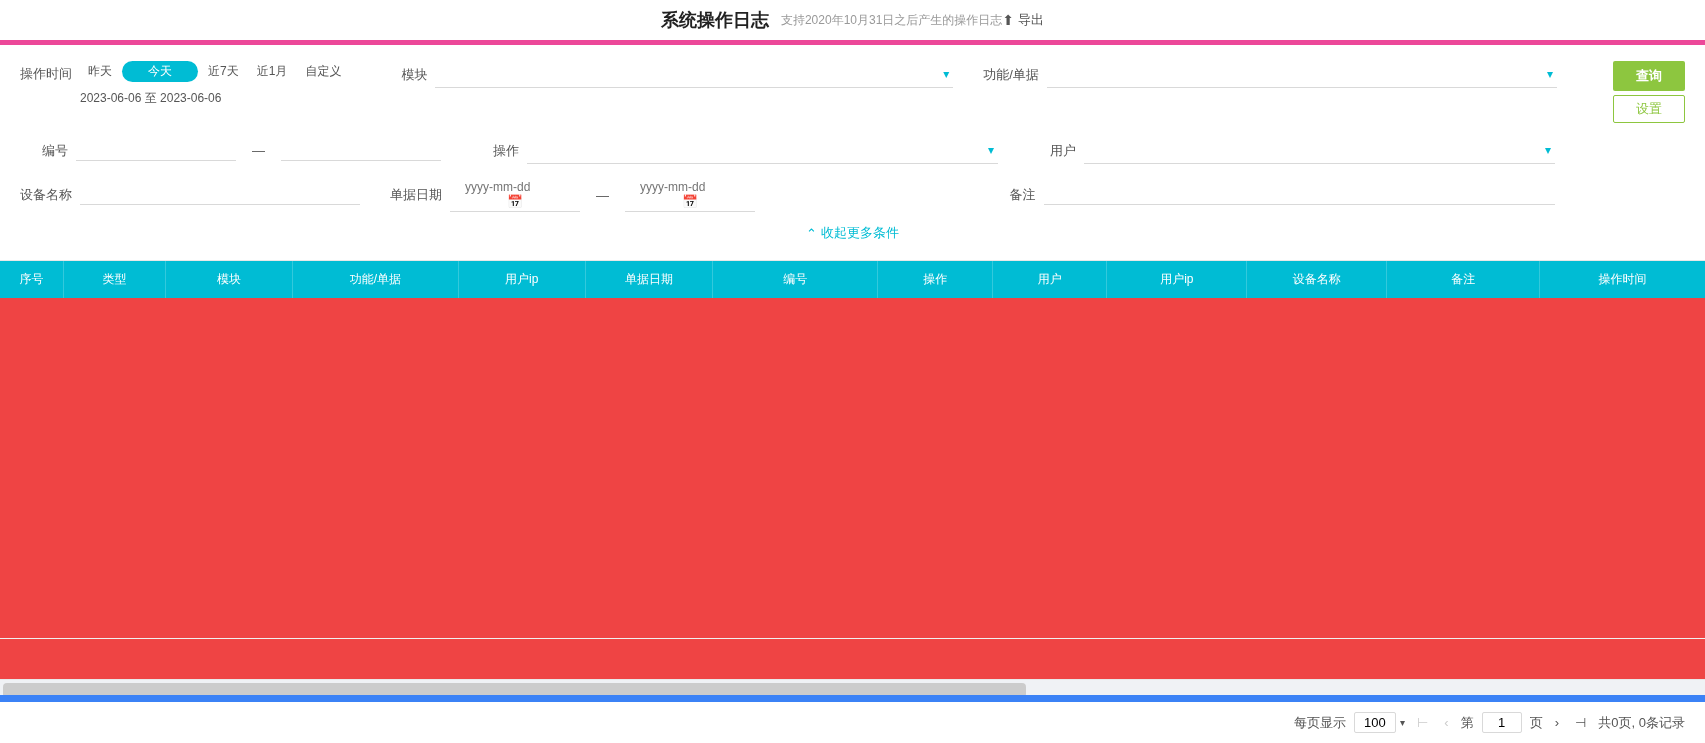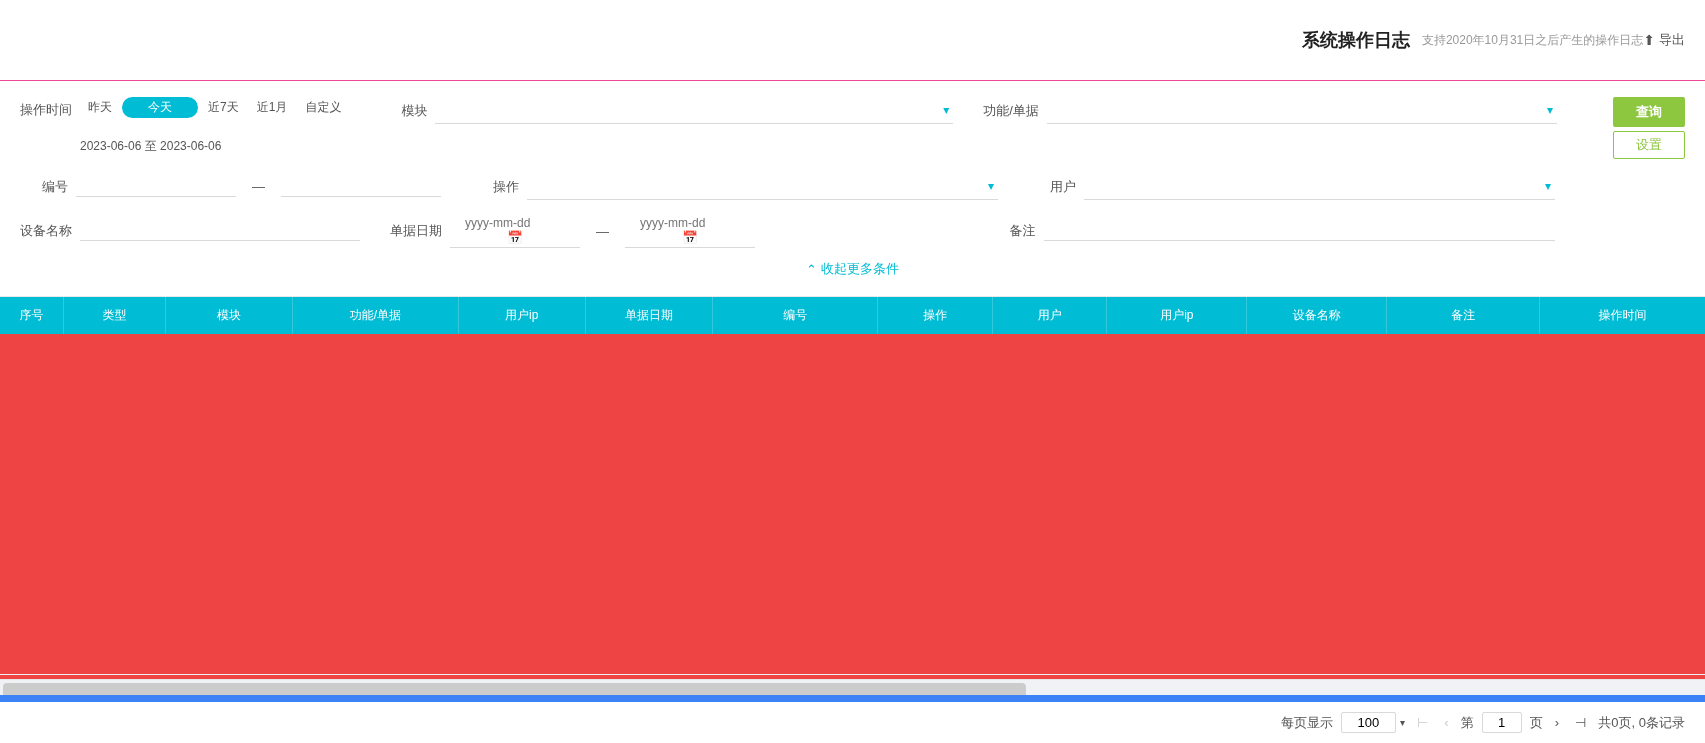--- a/index.html
+++ b/index.html
@@ -1,21 +1,21 @@
 <!DOCTYPE html>
 <html><head>
   <meta charset="utf-8">
   <style>
     * { box-sizing: border-box; margin: 0; padding: 0; }
     body { font-family: "Microsoft YaHei", "PingFang SC", sans-serif; font-size: 13px; background: #f0f2f5; color: #333; }
 
     .page-container { width: 1705px; min-height: 743px; background: #f0f2f5; display: flex; flex-direction: column; }
 
     
-    .page-header { background: #fff; padding: 28px 20px; display: flex; align-items: center; justify-content: flex-end; border-bottom: 1px solid #ec4899; }
+    .page-header { background: #fff; padding: 8px 20px; display: flex; align-items: center; justify-content: center; border-bottom: 5px solid #ec4899; }
     .page-title-area { display: flex; align-items: center; gap: 12px; }
     .page-title { font-size: 18px; font-weight: bold; color: #222; }
     .page-subtitle { font-size: 12px; color: #999; }
     .export-btn { display: flex; align-items: center; gap: 4px; color: #555; font-size: 13px; cursor: pointer; border: none; background: none; }
     .export-icon { font-size: 14px; }
 
     
     .filter-area { background: #fff; padding: 16px 20px 8px 20px; border-bottom: 1px solid #e8e8e8; }
 
     .filter-item { display: flex; align-items: center; gap: 8px; margin-right: 30px; }
@@ -58,21 +58,21 @@
     tbody tr { border-bottom: 1px solid #f0f0f0; }
     tbody td { padding: 8px 6px; text-align: center; font-size: 12px; color: #555; }
 
     
     .scrollbar-area { height: 16px; background: #f0f2f5; border-top: 1px solid #e8e8e8; overflow-x: auto; }
     .scrollbar-inner { height: 100%; background: #ccc; border-radius: 4px; width: 60%; margin: 3px; }
 
     
     .pagination-bar { background: #fff; padding: 10px 20px; display: flex; align-items: center; justify-content: flex-end; gap: 8px; border-top: 7px solid #3b82f6; font-size: 13px; color: #555; }
     .page-size-select { display: flex; align-items: center; gap: 4px; }
-    .page-size-input { width: 55px; border: 1px solid #d9d9d9; border-radius: 2px; padding: 2px 6px; font-size: 13px; text-align: center; }
+    .page-size-input { width: 42px; border: 1px solid #d9d9d9; border-radius: 2px; padding: 2px 6px; font-size: 13px; text-align: center; }
     .page-size-arrow { color: #555; font-size: 10px; }
     .page-nav-btn { border: none; background: none; color: #555; cursor: pointer; font-size: 13px; padding: 2px 4px; }
     .page-nav-btn:disabled { color: #ccc; cursor: default; }
     .page-input { width: 40px; border: 1px solid #d9d9d9; border-radius: 2px; padding: 2px 6px; font-size: 13px; text-align: center; }
 
     .row-wrap { display: flex; align-items: center; flex-wrap: nowrap; width: 100%; }
   </style>
 </head>
 <body>
 
@@ -96,21 +96,21 @@
       <div style="display:flex;align-items:flex-start;margin-right:30px;">
         <span class="filter-label" style="margin-top:4px;">操作时间</span>
         <div style="margin-left:8px;">
           <div style="display:flex;align-items:center;gap:2px;">
             <button class="time-btn">昨天</button>
             <button class="time-btn active">今天</button>
             <button class="time-btn">近7天</button>
             <button class="time-btn">近1月</button>
             <button class="time-btn">自定义</button>
           </div>
-          <div style="font-size:12px;color:#555;margin-top:20px;">2023-06-06 至 2023-06-06</div>
+          <div style="font-size:12px;color:#555;margin-top:8px;">2023-06-06 至 2023-06-06</div>
         </div>
       </div>
 
       <div class="filter-item" style="flex:1;">
         <span class="filter-label">模块</span>
         <div class="filter-select" style="flex:1;">
           <span class="filter-select-inner"></span>
           <span class="filter-select-arrow">▾</span>
         </div>
       </div>

